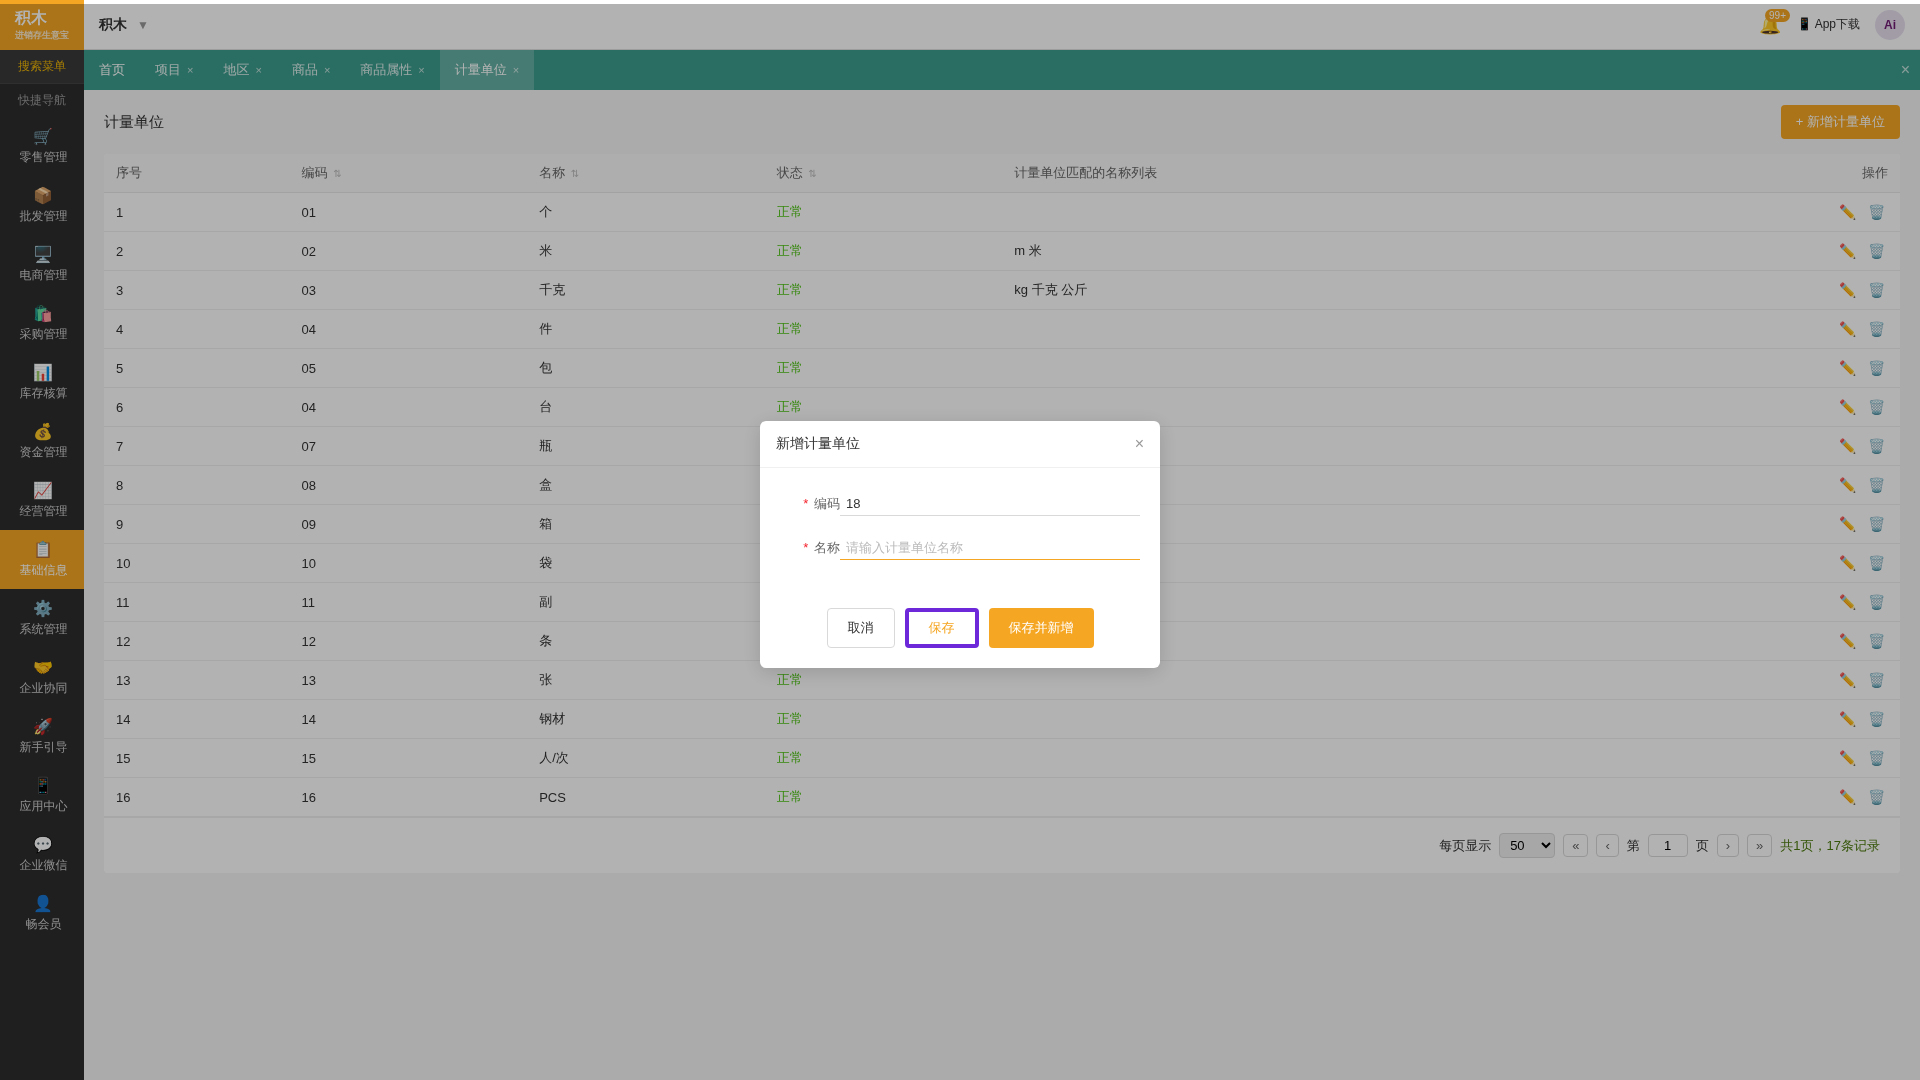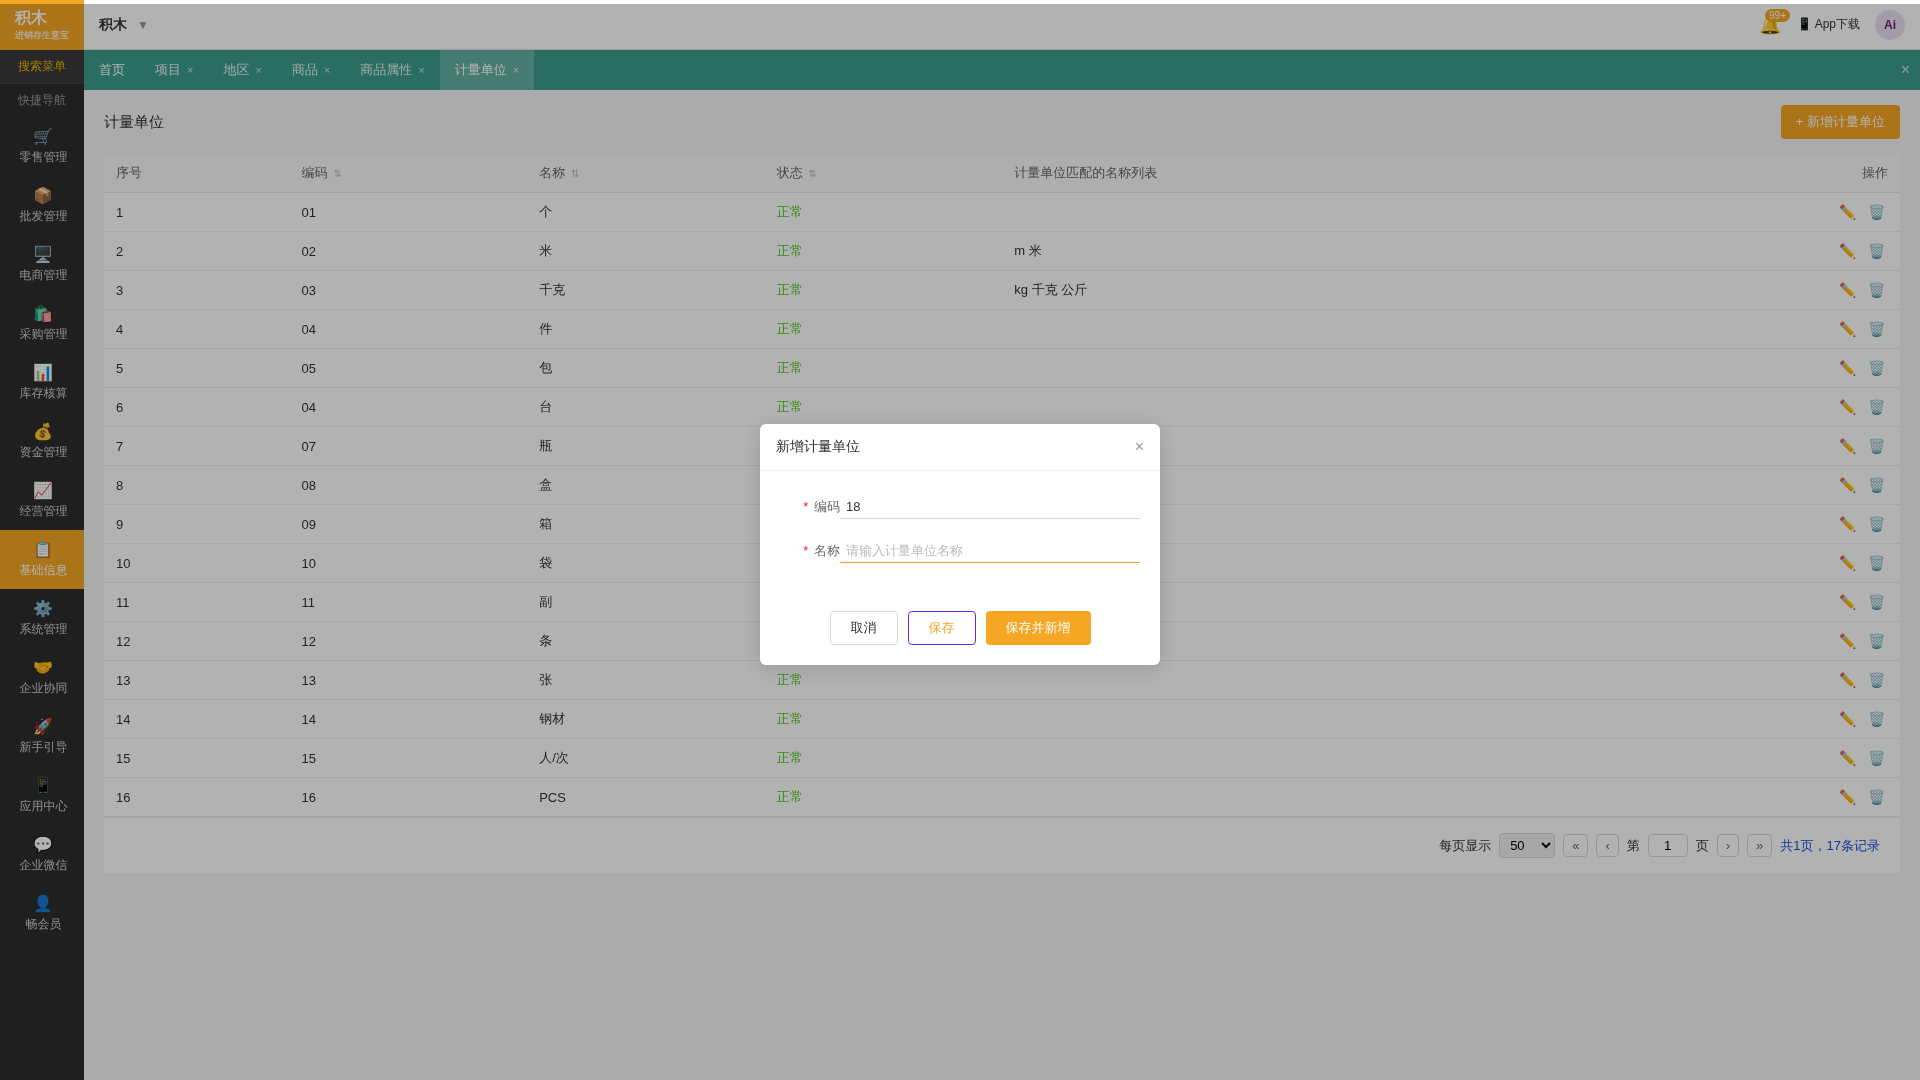--- a/index.html
+++ b/index.html
@@ -237,21 +237,21 @@
       color: #666;
     }
     .page-num-input {
       width: 40px;
       border: 1px solid #d9d9d9;
       border-radius: 4px;
       padding: 3px 6px;
       text-align: center;
       font-size: 13px;
     }
-    .page-total { color: #1d4ed8; font-size: 13px; }
+    .page-total { color: #4d7c0f; font-size: 13px; }
 
     
     .overlay {
       position: fixed;
       top: 4px; left: 0;
       width: 1920px; height: 1080px;
       background: rgba(0,0,0,0.3);
       z-index: 100;
       display: flex;
       align-items: center;
@@ -309,21 +309,21 @@
     .btn-cancel {
       border: 1px solid #d9d9d9;
       background: white;
       color: #333;
       padding: 7px 20px;
       border-radius: 4px;
       cursor: pointer;
       font-size: 13px;
     }
     .btn-save {
-      border: 1px solid #6d28d9;
+      border: 4px solid #6d28d9;
       background: white;
       color: #f5a623;
       padding: 7px 20px;
       border-radius: 4px;
       cursor: pointer;
       font-size: 13px;
     }
     .btn-save-new {
       background: #f5a623;
       color: white;

